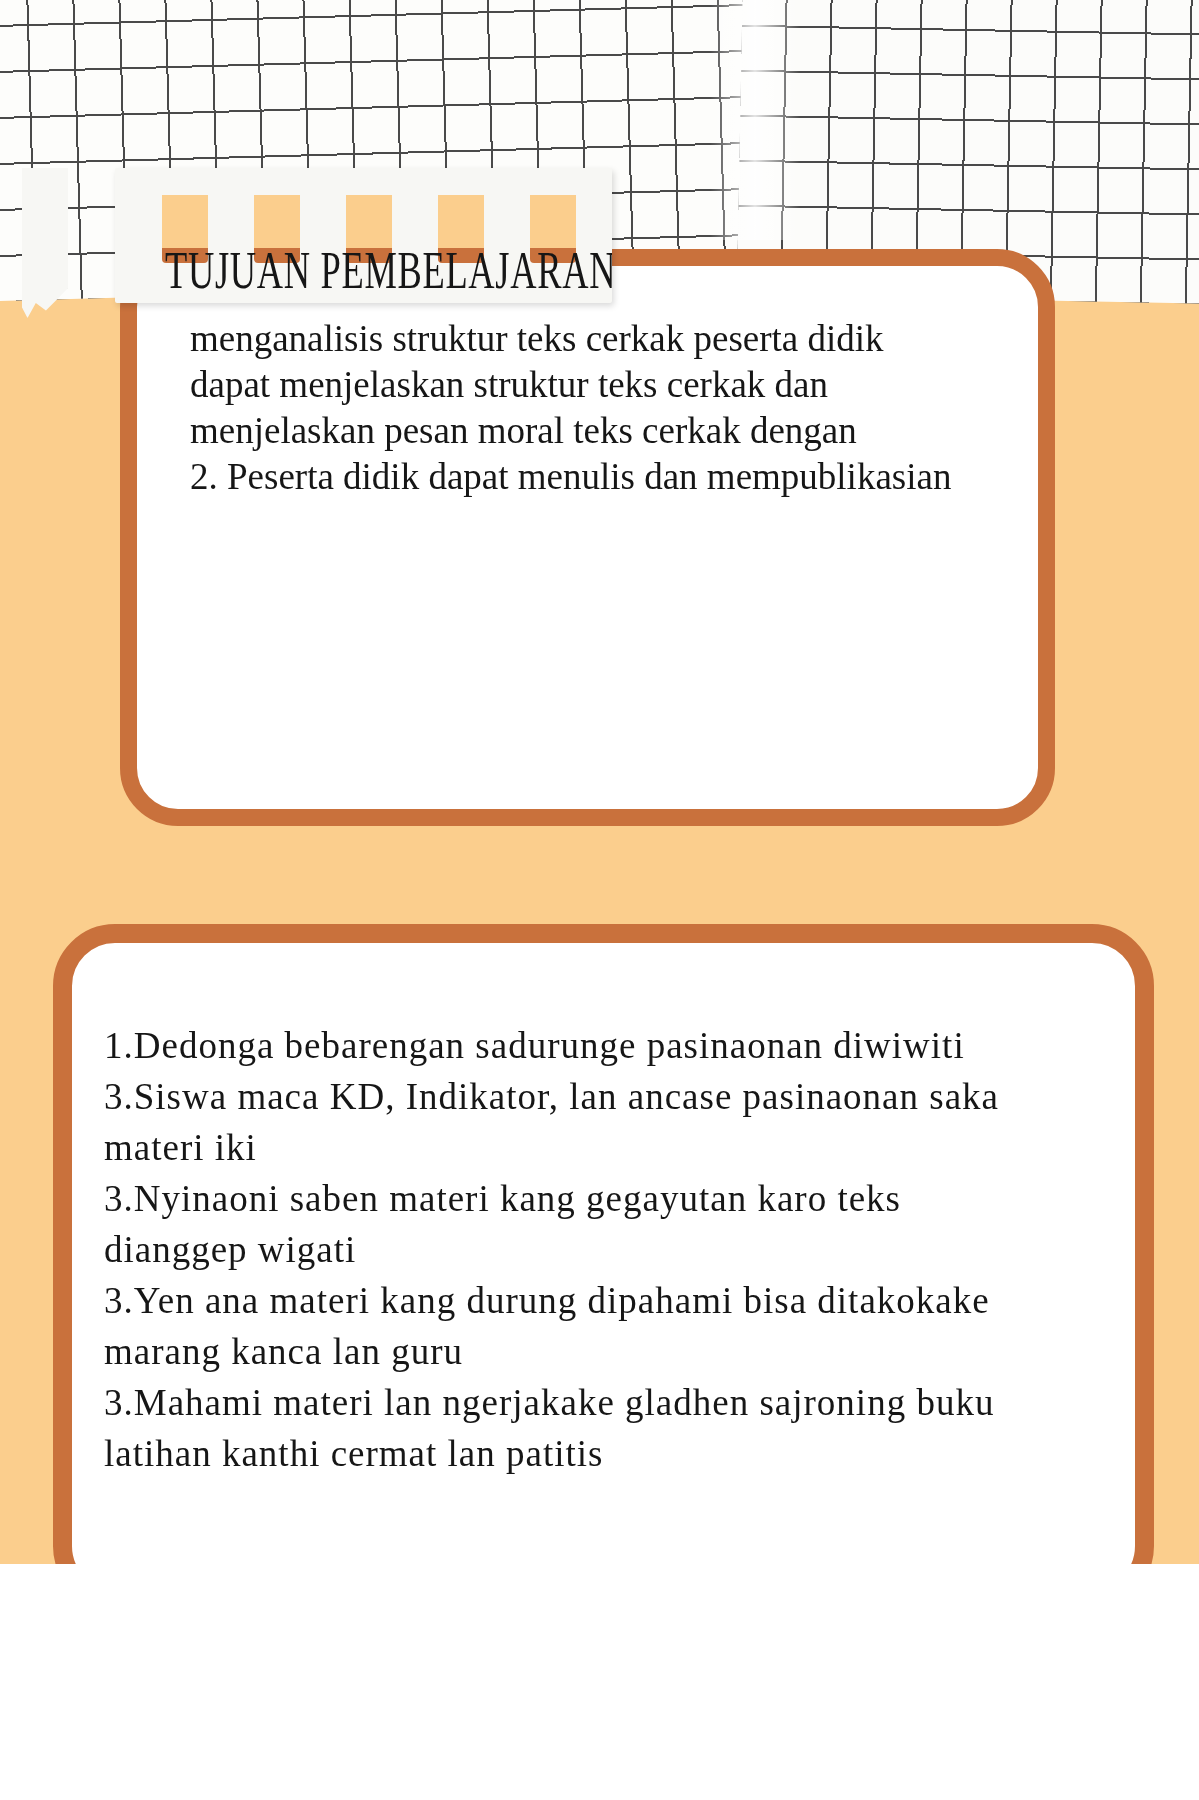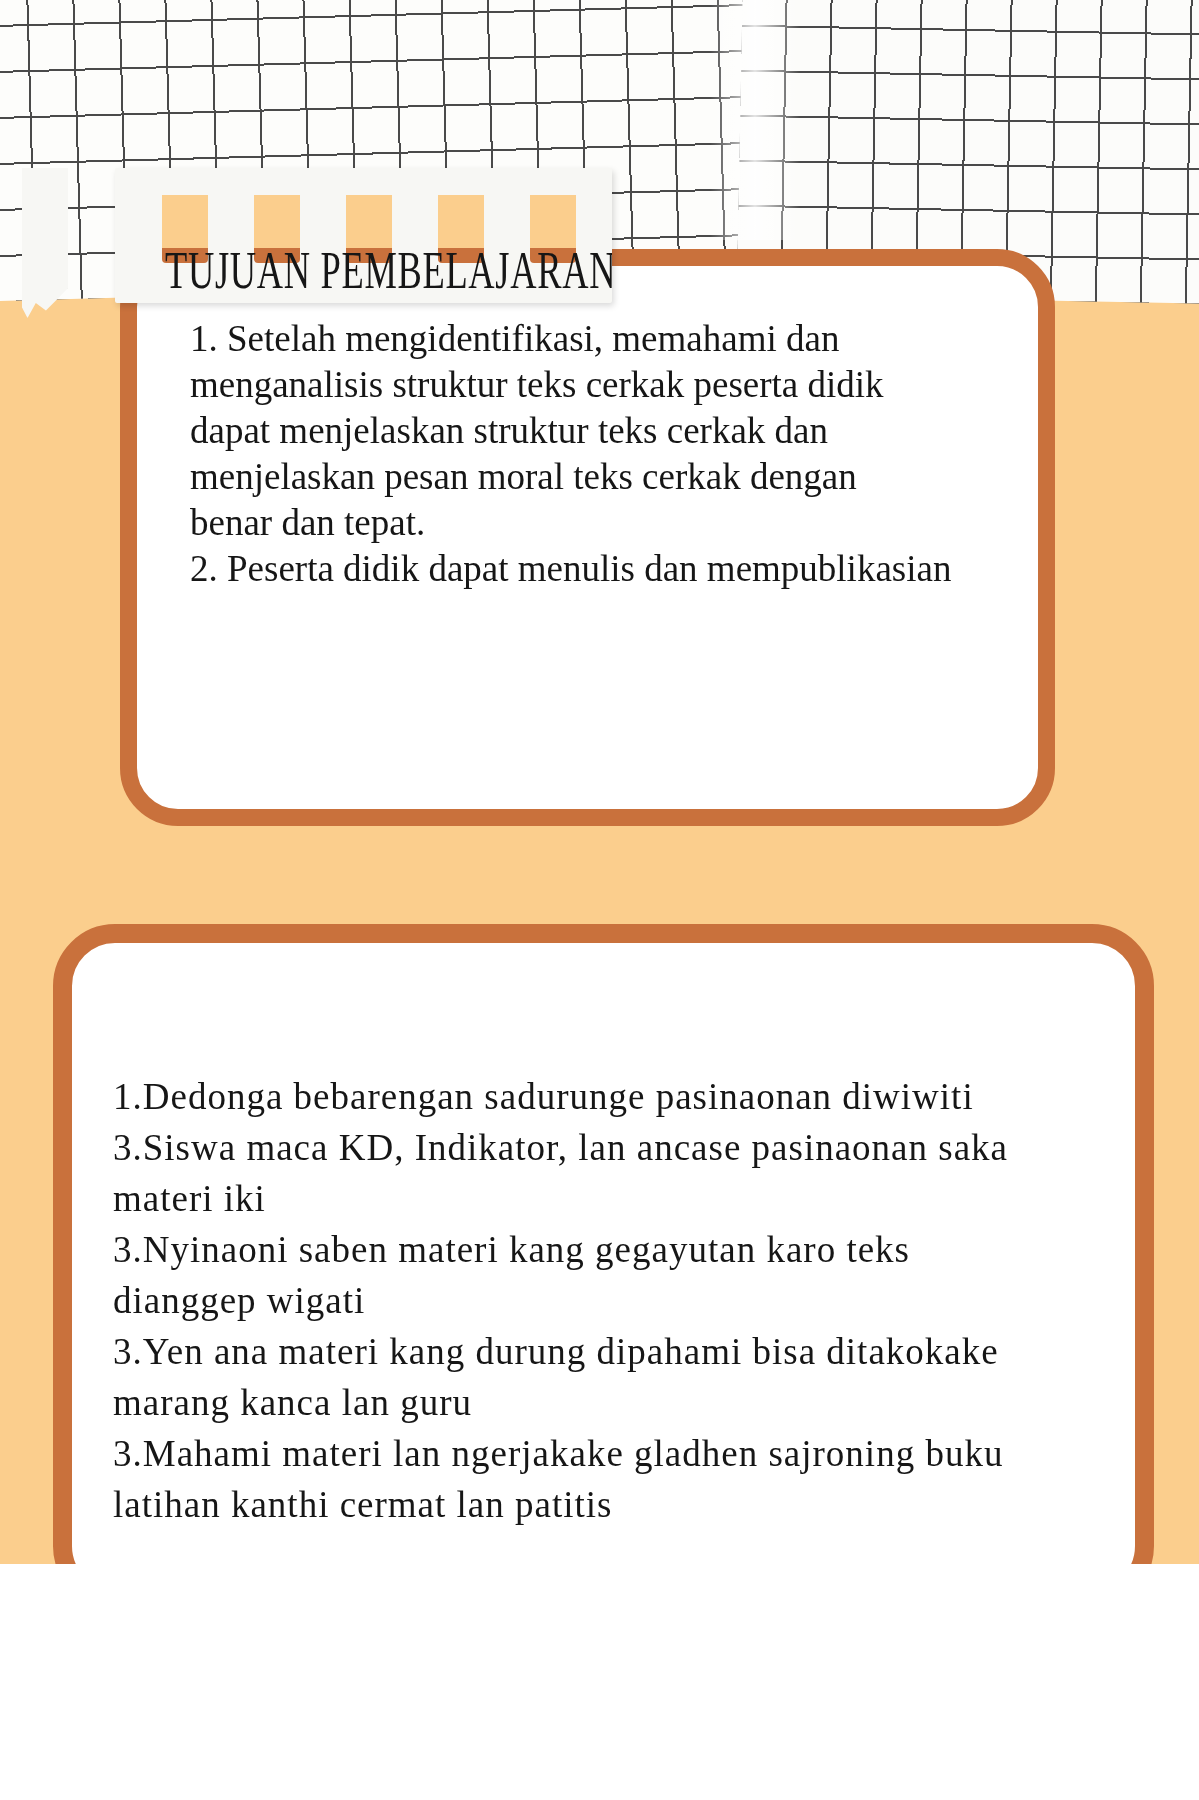--- a/index.html
+++ b/index.html
@@ -82,21 +82,21 @@
     position:absolute;left:50px;bottom:6px;
     font-family:"Liberation Serif",serif;
     font-size:52px;line-height:1;letter-spacing:1px;
     color:var(--text,#161616);white-space:nowrap;
     transform:scaleX(.70);transform-origin:left bottom;
   }
   #strip-petunjuk .strip-title{left:22px;bottom:10px;}
   
   .body-text{position:absolute;color:var(--text,#161616);}
   #text-tujuan{left:190px;top:316px;font-size:37px;line-height:46px;width:880px;}
-  #text-petunjuk{left:104px;top:1071px;font-size:37px;line-height:51px;letter-spacing:1px;width:1030px;margin-left:9px;}
+  #text-petunjuk{left:104px;top:1020px;font-size:37px;line-height:51px;letter-spacing:1px;width:1030px;}
   .body-text div{white-space:nowrap;}
 </style>
 </head>
 <body>
 
 <div id="canvas">
 
   <div class="grid-wrap">
     <div class="grid"></div>
     <div class="grid right"></div>
@@ -115,25 +115,23 @@
       <div class="tape-hole" style="left:231px"></div>
       <div class="tape-hole" style="left:323px"></div>
       <div class="tape-hole" style="left:415px"></div>
 
       <div class="strip-title">TUJUAN PEMBELAJARAN</div>
     </div>
   </div>
 
 
   <div class="body-text" id="text-tujuan">
-      <div>1. Setelah mengidentifikasi, memahami dan</div>
       <div>menganalisis struktur teks cerkak peserta didik</div>
       <div>dapat menjelaskan struktur teks cerkak dan</div>
       <div>menjelaskan pesan moral teks cerkak dengan</div>
-      <div>benar dan tepat.</div>
       <div>2. Peserta didik dapat menulis dan mempublikasian</div>
     </div>
   <div class="body-text" id="text-petunjuk">
       <div>1.Dedonga bebarengan sadurunge pasinaonan diwiwiti</div>
       <div>3.Siswa maca KD, Indikator, lan ancase pasinaonan saka</div>
       <div>materi iki</div>
       <div>3.Nyinaoni saben materi kang gegayutan karo teks</div>
       <div>dianggep wigati</div>
       <div>3.Yen ana materi kang durung dipahami bisa ditakokake</div>
       <div>marang kanca lan guru</div>

